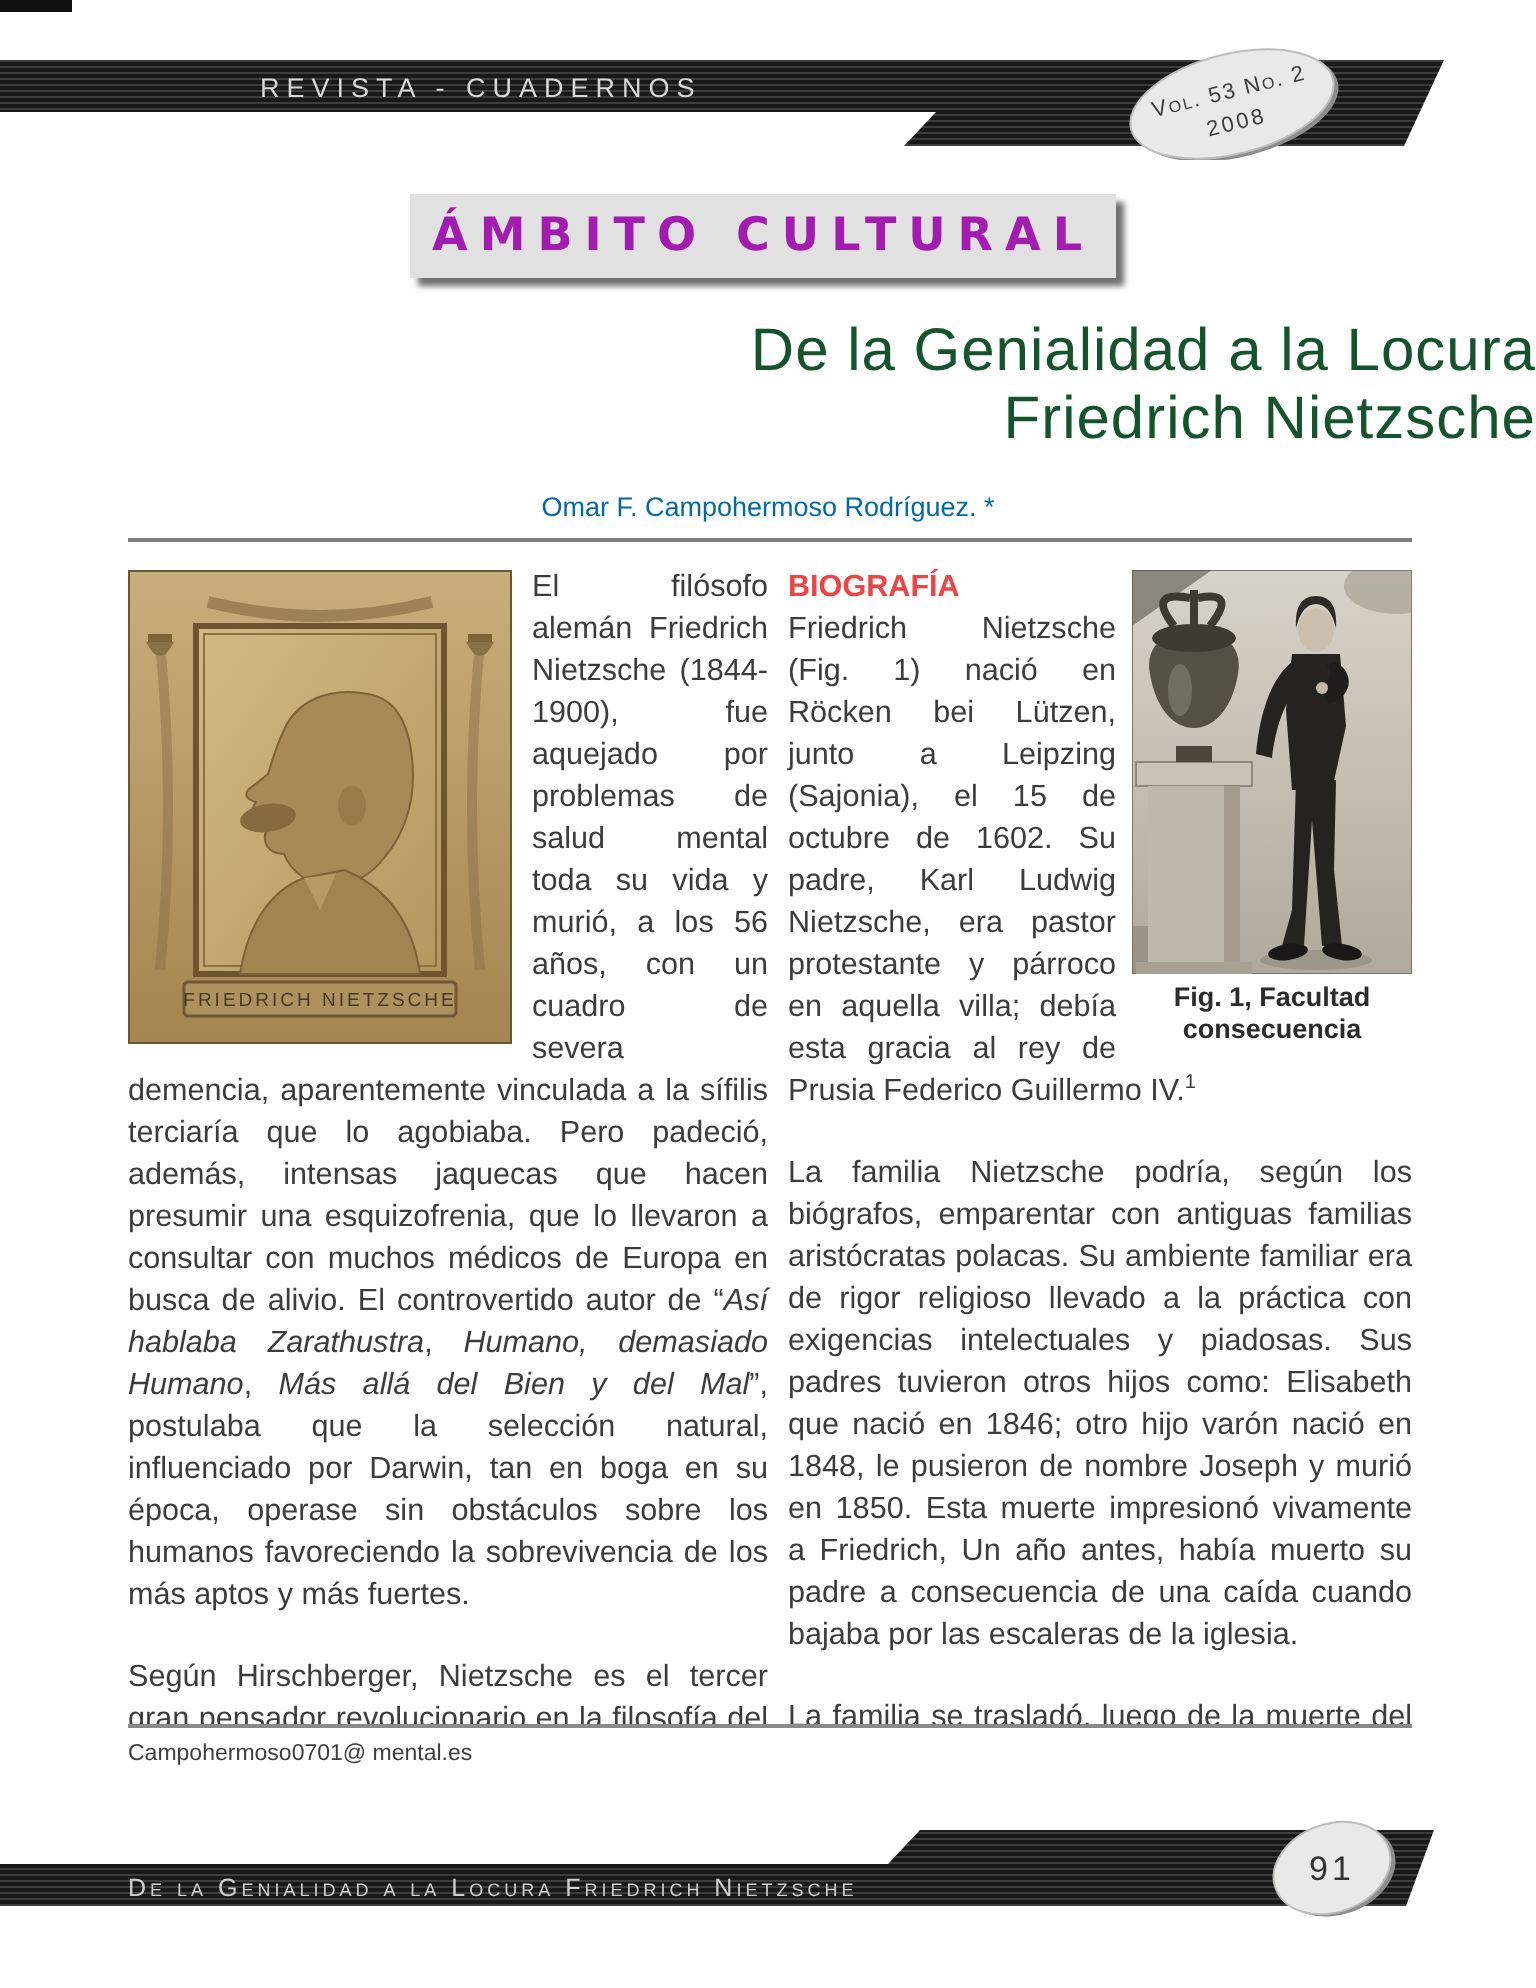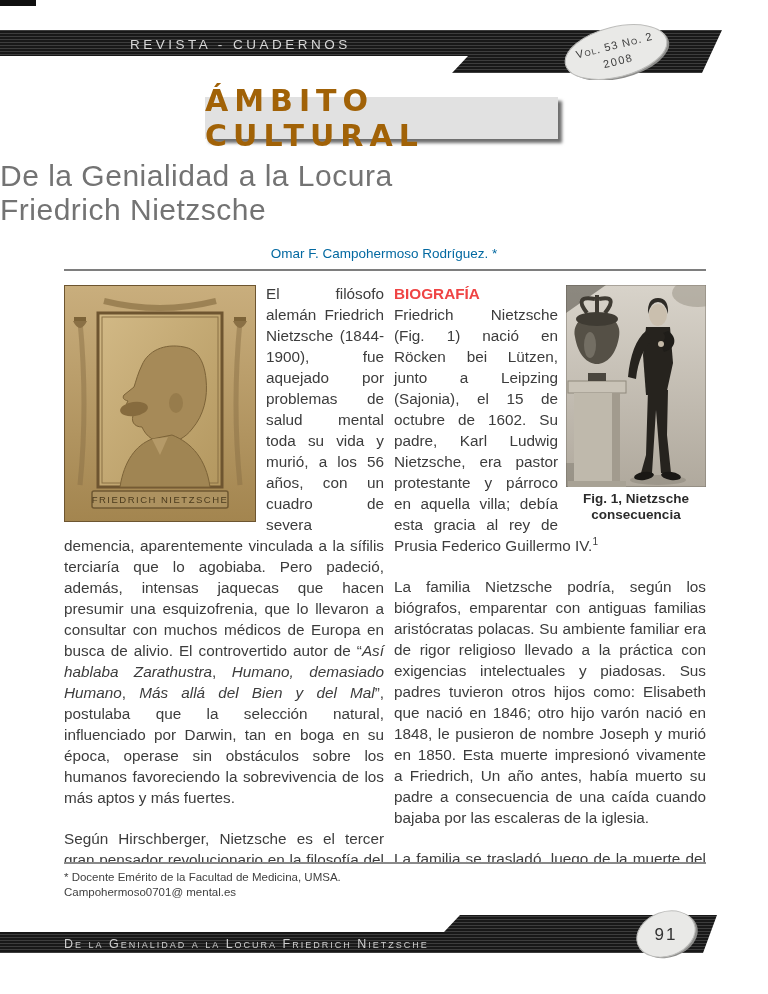--- a/index.html
+++ b/index.html
@@ -4,26 +4,26 @@
 <style>
   html,body{margin:0;padding:0;background:#fff;}
   .page{position:relative;width:768px;height:994px;background:#ffffff;overflow:hidden;
         font-family:"Liberation Sans",sans-serif;color:#3c3c3c;}
   svg{display:block;}
 
   
   .banner{position:absolute;top:97px;left:205px;width:353px;height:42px;
           background:#e1e1e1;box-shadow:4px 4px 3px #6f6f6f;
           display:flex;align-items:center;justify-content:center;}
-  .banner span{font-weight:bold;font-size:30px;letter-spacing:6px;color:#a16207;
+  .banner span{font-weight:bold;font-size:23px;letter-spacing:6px;color:#a21caf;
                font-family:"DejaVu Sans",sans-serif;}
 
   
-  .title{position:absolute;top:159px;left:0;width:768px;text-align:left;
-         font-size:30px;line-height:34px;color:#737373;letter-spacing:0.5px;}
+  .title{position:absolute;top:159px;left:0;width:768px;text-align:right;
+         font-size:30px;line-height:34px;color:#14532d;letter-spacing:0.5px;}
   .author{position:absolute;top:246px;left:0;width:768px;text-align:center;
           font-size:13.5px;color:#0369a1;}
   .rule{position:absolute;top:269px;left:64px;width:642px;height:2px;background:#7e7e7e;}
 
   
   .columns{position:absolute;top:283px;left:64px;width:642px;height:579px;
            display:flex;overflow:hidden;}
   .col{text-align:justify;font-size:15.3px;line-height:21px;}
   .col-left{width:320px;margin-right:10px;flex:0 0 auto;}
   .col-right{width:312px;flex:0 0 auto;}
@@ -156,35 +156,34 @@
             <path d="M80,42 L104,42 L107,78 L100,110 L80,110 L77,70 Z" fill="#26231e"></path>
             <path d="M80,46 C70,54 64,70 62,92 L70,94 C72,76 78,62 86,56 Z" fill="#26231e"></path>
             <path d="M102,46 C112,52 110,64 98,67 L94,58 C100,56 100,50 97,48 Z" fill="#1f1d19"></path>
             <circle cx="95" cy="59" r="3" fill="#c3b8a7"></circle>
             <path d="M82,105 L80,170 L75,188 L86,188 L90,125 L95,188 L105,188 L101,150 L102,105 Z" fill="#26231e"></path>
             <ellipse cx="78" cy="191" rx="10" ry="4" fill="#1a1815" transform="rotate(-8 78 191)"></ellipse>
             <ellipse cx="105" cy="191" rx="10" ry="4" fill="#1a1815" transform="rotate(8 105 191)"></ellipse>
           </g>
         </svg>
         <div class="caption">
-          <div>Fig. 1, Nietzsche</div>
+          <div>Fig. 1, Facultad</div>
           <div>consecuencia</div>
         </div>
       </div>
       <h3>BIOGRAFÍA</h3>
       <p><span>Friedrich Nietzsche (Fig. 1) nació en Röcken bei Lützen, junto a Leipzing (Sajonia), el 15 de octubre de 1602. Su padre, Karl Ludwig Nietzsche, era pastor protestante y párroco en aquella villa; debía esta gracia al rey de Prusia Federico Guillermo IV.</span><sup>1</sup></p>
       <p><span>La familia Nietzsche podría, según los biógrafos, emparentar con antiguas familias aristócratas polacas. Su ambiente familiar era de rigor religioso llevado a la práctica con exigencias intelectuales y piadosas. Sus padres tuvieron otros hijos como: Elisabeth que nació en 1846; otro hijo varón nació en 1848, le pusieron de nombre Joseph y murió en 1850. Esta muerte impresionó vivamente a Friedrich, Un año antes, había muerto su padre a consecuencia de una caída cuando bajaba por las escaleras de la iglesia.</span></p>
       <p><span>La familia se trasladó, luego de la muerte del padre, a Naumburg, y Friedrich de 5 años vivió entonces en un ambiente dominado por mujeres, pues, además de la madre y la hermana, convivían con ellos la abuela, una tía, y una criada de la madre, que cuidó a Nietzsche en los últimos momentos. Tanto Friedrich como Elisabeth (Fig. 2) sufrían, como herencia de su padre, de una miopía acentuada y eran propensos a fuertes cefaleas.</span></p>
 
     </div>
   </div>
 
   <div class="footnote">
     <div class="fn-rule"></div>
-    <div class="fn-line">* Docente Emérito de la Facultad de Medicina, UMSA.</div>
     <div class="fn-line">Campohermoso0701@ mental.es</div>
   </div>
 
   <svg class="footer-svg" width="768" height="62" viewBox="0 0 768 62">
     <defs>
       <pattern id="pin2" width="4" height="3" patternUnits="userSpaceOnUse">
         <rect width="4" height="3" fill="#181818"></rect>
         <rect width="4" height="1" fill="#3d3d3d"></rect>
       </pattern>
     </defs>

